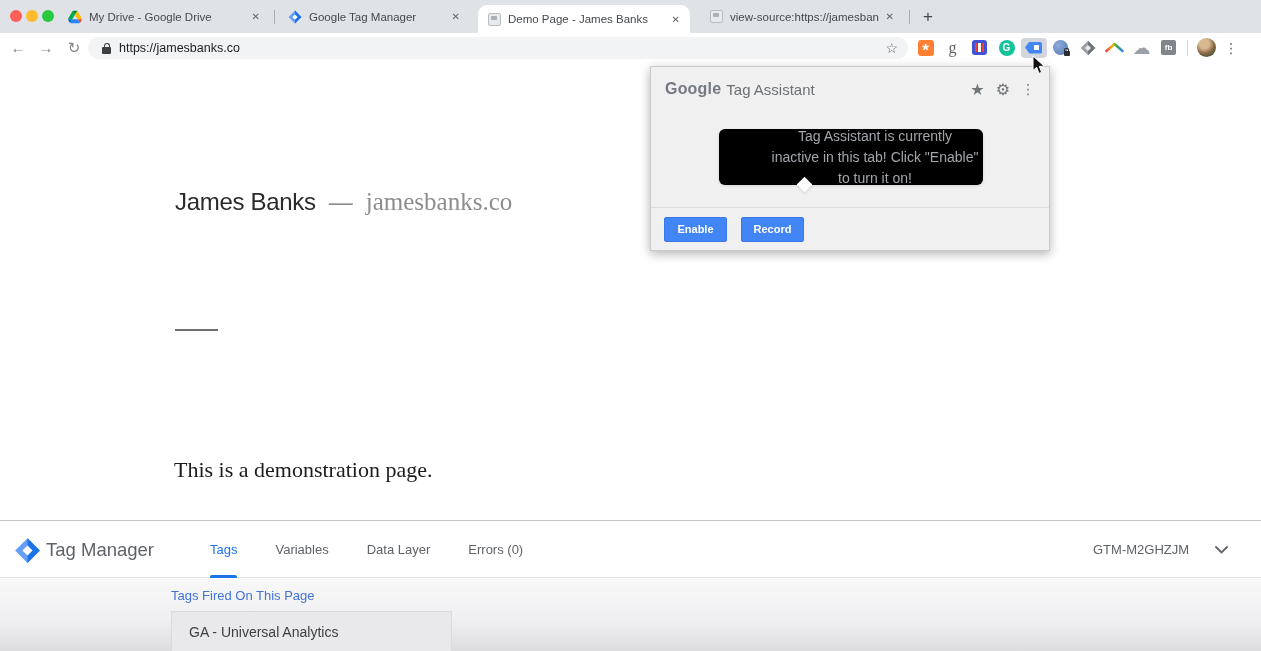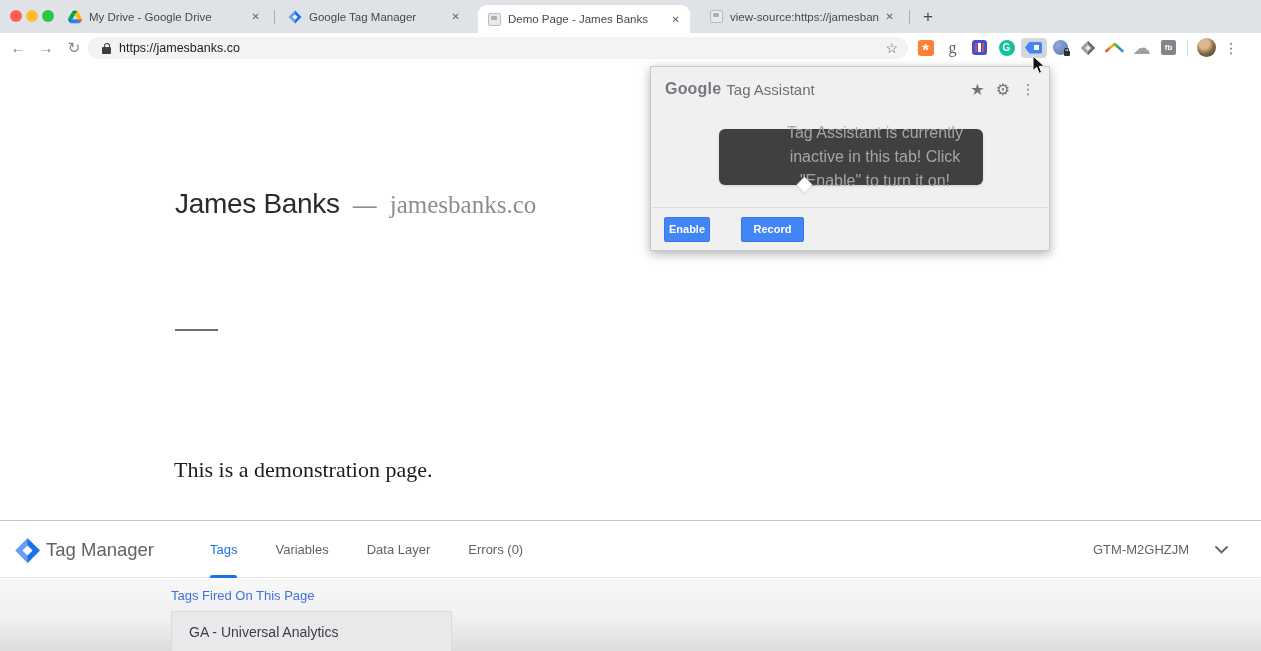--- a/index.html
+++ b/index.html
@@ -47,41 +47,41 @@
   .ic-lockcircle::before { content:""; position:absolute; right:-1px; bottom:3px; width:3px; height:3px; border:1.2px solid #2d2d2d; border-bottom:none; border-radius:2px 2px 0 0; }
   .ic-cloud { color:#9aa0a6; font-size:18px; line-height:18px; }
   .ic-fb { width:15px; height:15px; border-radius:2px; background:#80868b; color:#fff; font-size:8px; font-weight:bold; text-align:center; line-height:15px; }
   .ext-divider { width:1px; height:16px; background:#d4d6d9; margin:0 5px; }
   .avatar { width:19px; height:19px; border-radius:50%; background:radial-gradient(circle at 38% 30%, #d8b890 0 28%, #8a6845 55%, #44553a 80%, #2e3b28); }
   .kebab { color:#5f6368; font-size:14px; padding:0 4px; }
 
   
   .content { position:absolute; left:0; top:62px; width:1261px; height:458px; background:#fff; }
   .site-line { position:absolute; left:175px; top:126px; display:flex; align-items:baseline; gap:13px; }
-  .site-name { font-size:28px; color:#2b2b2b; letter-spacing:-0.3px; }
+  .site-name { font-size:24px; color:#2b2b2b; letter-spacing:-0.3px; }
   .site-dash { font-size:24px; color:#8d8d8d; }
   .site-domain { font-family:"Liberation Serif", serif; font-size:25px; color:#8d8d8d; }
   .rule { position:absolute; left:175px; top:267px; width:43px; height:2px; background:#6f6f6f; }
   .page-h1 { position:absolute; left:173px; top:292px; font-size:45px; font-weight:bold; color:#0d0d0d; letter-spacing:-1.5px; }
   .page-p { position:absolute; left:174px; top:395px; font-family:"Liberation Serif", serif; font-size:22px; color:#1c1c1c; }
   .partial-box { position:absolute; left:175px; top:507px; width:192px; height:14px; background:#fff; border:1px solid #dcdcdc; border-bottom:none; }
 
   
   .ta-popup { position:absolute; left:650px; top:66px; width:400px; height:185px; background:#f0f0f0; border:1px solid #c9c9c9; box-shadow:0 3px 10px rgba(0,0,0,.3); z-index:50; }
   .ta-head { position:absolute; left:0; top:0; right:0; height:44px; display:flex; align-items:center; padding:0 14px; }
   .ta-brand { font-size:16px; color:#747880; letter-spacing:0.2px; font-weight:bold; }
   .ta-title { font-size:15px; color:#6c7076; margin-left:5px; }
   .ta-headicons { margin-left:auto; display:flex; align-items:center; gap:11px; color:#70757a; }
   .ta-star { font-size:16px; } .ta-gear { font-size:16px; } .ta-kebab { font-size:14px; }
-  .ta-bubble { position:absolute; left:68px; top:62px; width:264px; height:56px; background:#404040; border-radius:6px; box-shadow:0 1px 3px rgba(0,0,0,.12);
-               display:flex; flex-direction:column; align-items:center; justify-content:center; text-align:center; font-size:16px; color:#a2a6ab; line-height:1.5;padding-left:48px; }
+  .ta-bubble { position:absolute; left:68px; top:62px; width:264px; height:56px; background:#000000; border-radius:6px; box-shadow:0 1px 3px rgba(0,0,0,.12);
+               display:flex; flex-direction:column; align-items:center; justify-content:center; text-align:center; font-size:14px; color:#a2a6ab; line-height:1.5;padding-left:48px; }
   .ta-bubble::after { content:""; position:absolute; left:80px; bottom:-5px; width:11px; height:11px; background:#fff; transform:rotate(45deg); box-shadow:2px 2px 2px rgba(0,0,0,.06); }
   .ta-footer { position:absolute; left:0; bottom:0; right:0; height:43px; border-top:1px solid #dcdcdc; }
   .ta-btn { position:absolute; top:9px; height:25px; background:#4285f4; border:1px solid #3b78e7; border-radius:2px; color:#fff; font-size:11px; font-weight:bold; text-align:center; line-height:23px; }
-  .ta-btn.enable { left:13px; width:46px; }
+  .ta-btn.enable { left:13px; width:63px; }
   .ta-btn.record { left:90px; width:63px; }
 
   
   .cursor { position:absolute; left:1032px; top:55px; z-index:99; }
 
   
   .gtm-panel { position:absolute; left:0; top:520px; width:1261px; height:131px; border-top:1px solid #c6c6c6; background:#fff; }
   .gtm-header { position:absolute; left:0; top:1px; width:1261px; height:56px; background:#fff; border-bottom:1px solid #e4e4e4; }
   .gtm-logo { position:absolute; left:14px; top:15px; }
   .gtm-brand { position:absolute; left:46px; top:17px; font-size:18.5px; color:#5f6368; }

